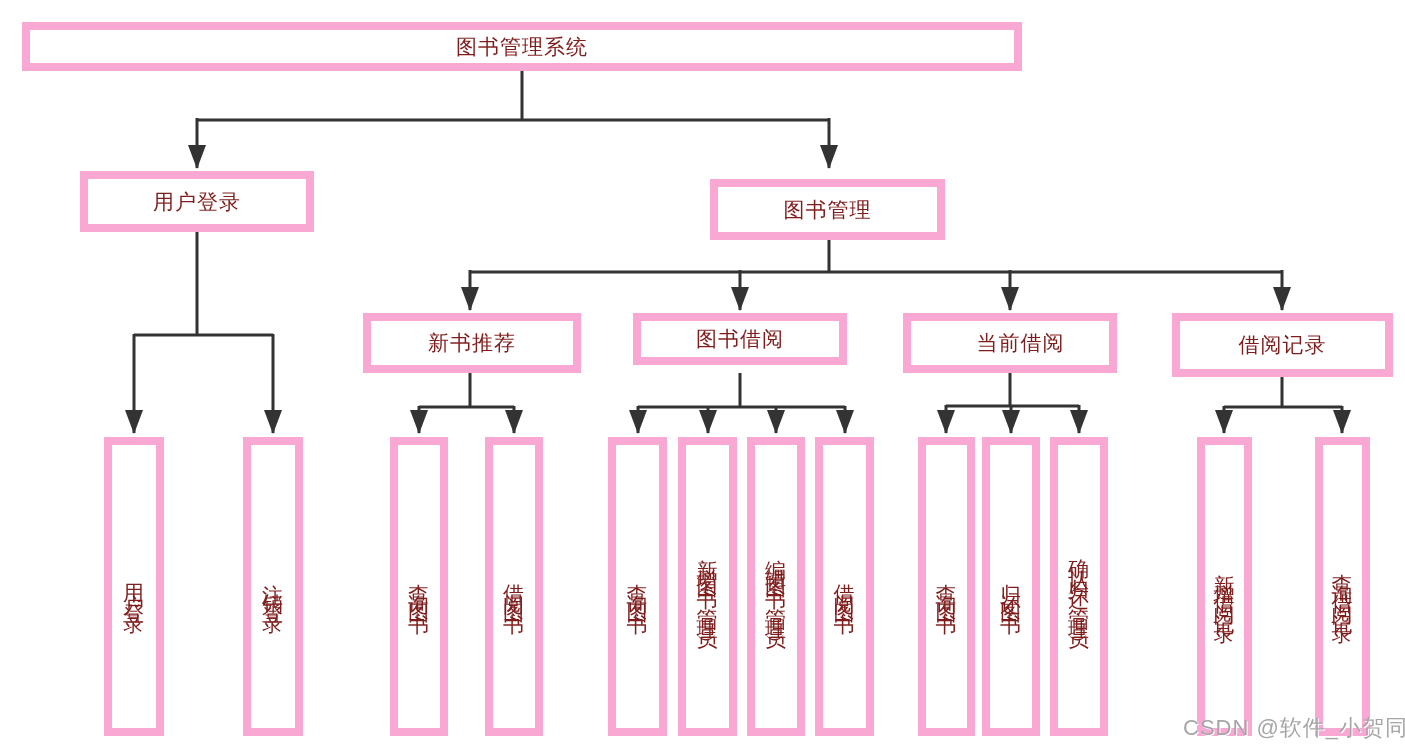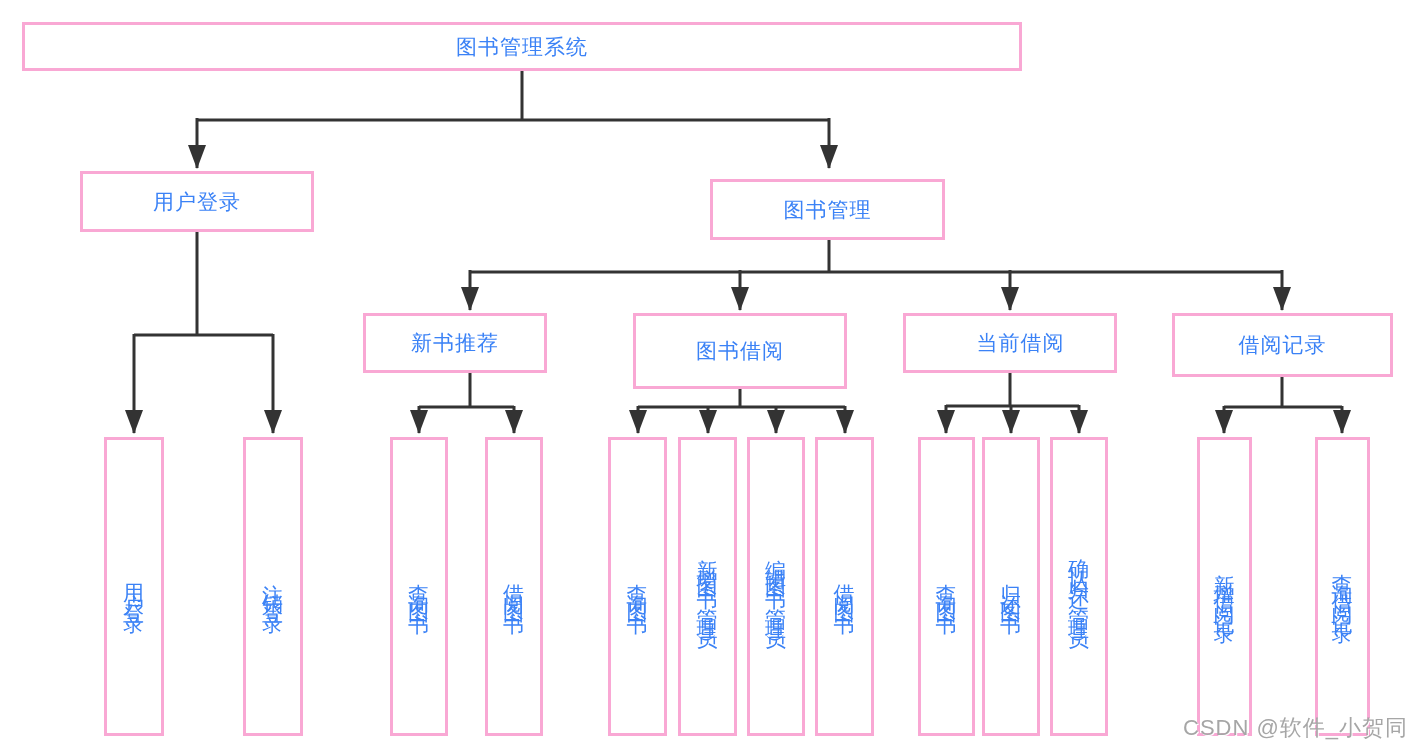--- a/index.html
+++ b/index.html
@@ -12,23 +12,23 @@
     overflow: hidden;
   }
   .connectors {
     position: absolute;
     left: 0; top: 0;
     pointer-events: none;
   }
   .box {
     position: absolute;
     box-sizing: border-box;
-    border: 3px solid #f9a8d4;
+    border: 8px solid #f9a8d4;
     background: #ffffff;
-    color: #3b82f6;
+    color: #7f1d1d;
     display: flex;
     align-items: center;
     justify-content: center;
     font-size: 21px;
     letter-spacing: 1px;
   }
   .leaf {
     writing-mode: vertical-lr;
     text-orientation: upright;
     letter-spacing: 10px;
@@ -98,22 +98,22 @@
       <line x1="1224" y1="406" x2="1224" y2="433" marker-end="url(#arrowhead)"></line>
       <line x1="1342" y1="406" x2="1342" y2="433" marker-end="url(#arrowhead)"></line>
     </g>
   </svg>
 
   <div class="box" style="left:22px; top:22px; width:1000px; height:49px;">图书管理系统</div>
 
   <div class="box" style="left:80px; top:171px; width:234px; height:61px;">用户登录</div>
   <div class="box" style="left:710px; top:179px; width:235px; height:61px;">图书管理</div>
 
-  <div class="box" style="left:363px; top:313px; width:184px; height:60px;">新书推荐</div>
-  <div class="box" style="left:633px; top:313px; width:214px; height:76px;">图书借阅</div>
+  <div class="box" style="left:363px; top:313px; width:218px; height:60px;">新书推荐</div>
+  <div class="box" style="left:633px; top:313px; width:214px; height:52px;">图书借阅</div>
   <div class="box" style="left:903px; top:313px; width:214px; height:60px;padding-left:21px;">当前借阅</div>
   <div class="box" style="left:1172px; top:313px; width:221px; height:64px;">借阅记录</div>
 
   <div class="box leaf" style="left:104px; top:437px; width:60px; height:299px;">用户登录</div>
   <div class="box leaf" style="left:243px; top:437px; width:60px; height:299px;">注销登录</div>
 
   <div class="box leaf" style="left:390px; top:437px; width:58px; height:299px;">查询图书</div>
   <div class="box leaf" style="left:485px; top:437px; width:58px; height:299px;">借阅图书</div>
 
   <div class="box leaf" style="left:608px; top:437px; width:59px; height:299px;">查询图书</div>

